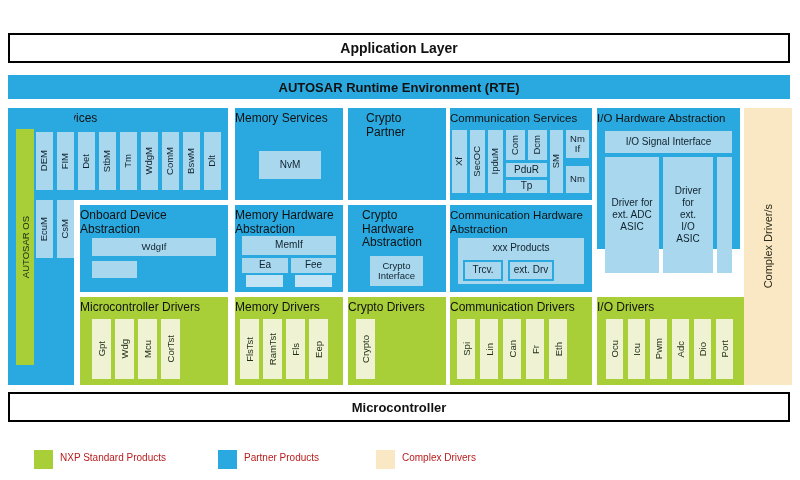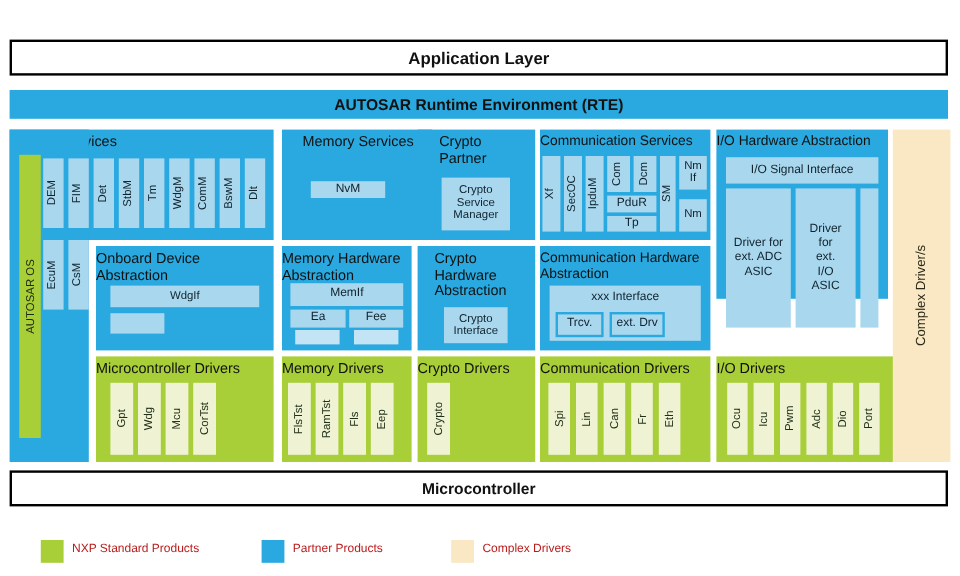--- a/index.html
+++ b/index.html
@@ -134,32 +134,29 @@
         <span class="vtext">Wdg</span>
       </div>
     <div class="chip-green" style="left:58px;top:22px;width:19px;height:60px;">
         <span class="vtext">Mcu</span>
       </div>
     <div class="chip-green" style="left:81px;top:22px;width:19px;height:60px;">
         <span class="vtext">CorTst</span>
       </div>
   </div>
 
-  <div class="blk" style="left:235px;top:108px;width:108px;height:92px;padding-left:17px;">
+  <div class="blk" style="left:235px;top:108px;width:108px;height:92px;">
     <div class="blk-title">Memory Services</div>
-    <div class="chip" style="left:24px;top:43px;width:62px;height:14px;font-size:10px;">
+    <div class="chip" style="left:24px;top:43px;width:62px;height:28px;font-size:10px;">
         <span>NvM</span>
       </div>
   </div>
 
   <div class="blk" style="left:348px;top:108px;width:98px;height:92px;">
     <div class="blk-title" style="padding:4px 18px 0;">Crypto Partner</div>
-    <div class="chip" style="left:20px;top:40px;width:57px;height:44px;padding:0 6px;box-sizing:border-box;">
-        <span>Crypto Service Manager</span>
-      </div>
   </div>
 
   <div class="blk" style="left:450px;top:108px;width:142px;height:92px;">
     <div class="blk-title" style="font-size:11.5px;">Communication Services</div>
     <div class="chip" style="left:2px;top:22px;width:15px;height:63px;">
         <span class="vtext">Xf</span>
       </div>
     <div class="chip" style="left:20px;top:22px;width:15px;height:63px;">
         <span class="vtext">SecOC</span>
       </div>
@@ -221,21 +218,21 @@
   <div class="blk" style="left:348px;top:205px;width:98px;height:87px;">
     <div class="blk-title" style="padding:4px 14px 0;">Crypto Hardware Abstraction</div>
     <div class="chip" style="left:22px;top:51px;width:53px;height:30px;padding:0 8px;box-sizing:border-box;">
         <span>Crypto Interface</span>
       </div>
   </div>
 
   <div class="blk" style="left:450px;top:205px;width:142px;height:87px;">
     <div class="blk-title" style="font-size:11.5px;">Communication Hardware Abstraction</div>
     <div class="panel" style="left:8px;top:33px;width:126px;height:46px;text-align:center;">
-      <div style="line-height:19px;">xxx Interface</div>
+      <div style="line-height:19px;">xxx Products</div>
     </div>
     <div class="chip bordered" style="left:13px;top:55px;width:40px;height:21px;font-size:10px;">
         <span>Trcv.</span>
       </div>
     <div class="chip bordered" style="left:58px;top:55px;width:46px;height:21px;font-size:10px;">
         <span>ext. Drv</span>
       </div>
   </div>
 
   <div class="blk-green" style="left:235px;top:297px;width:108px;height:88px;">

